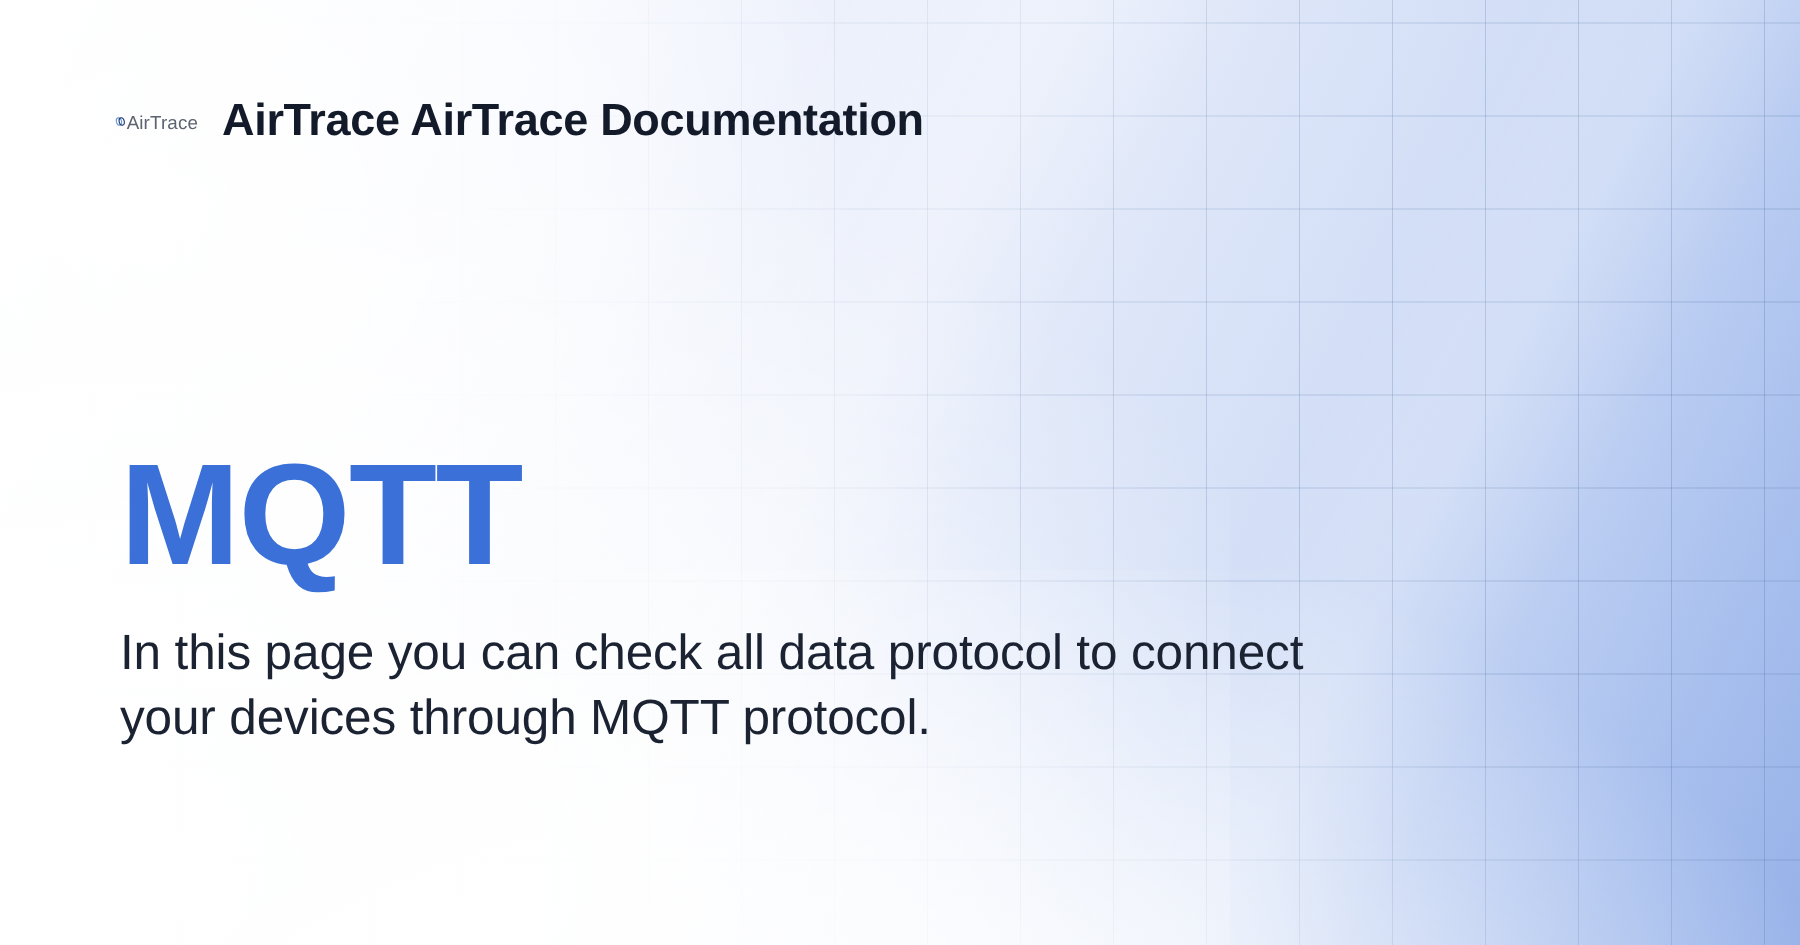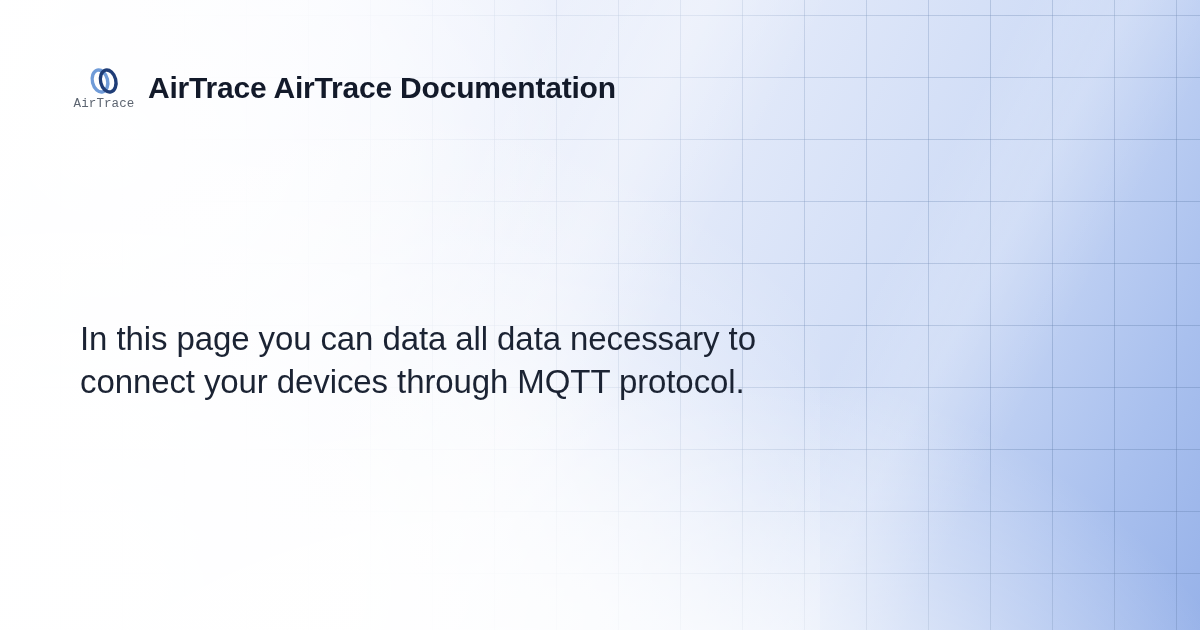--- a/index.html
+++ b/index.html
@@ -125,24 +125,23 @@
     position: absolute;
     left: 76px;
     top: 66px;
     display: flex;
     align-items: center;
     gap: 16px;
   }
 
   .logo-mark {
     display: flex;
-    flex-direction: column;
+    flex-direction: row;
     align-items: center;
     width: 56px;
-    font-family: Liberation Mono, monospace;
   }
 
   .logo-rings {
     display: block;
     width: 38px;
     height: 30px;
   }
 
   .logo-wordmark {
     font-size: 12.5px;
@@ -211,17 +210,18 @@
           <ellipse cx="23.2" cy="15" rx="7.6" ry="11.2" fill="none" stroke="#1f3d77" stroke-width="3.4" transform="rotate(-14 23.2 15)"></ellipse>
         </svg>
         <span class="logo-wordmark">AirTrace</span>
       </div>
 
       <div class="header-title">AirTrace AirTrace Documentation</div>
 
     </div>
 
     <div class="hero">
-      <p class="hero-desc">In this page you can data all data necessary to connect your devices through MQTT protocol.</p>
+      <h1 class="hero-title">MQTT</h1>
+      <p class="hero-desc">In this page you can check all data protocol to connect your devices through MQTT protocol.</p>
     </div>
 
   </div>
 </div>
 
 </body></html>

